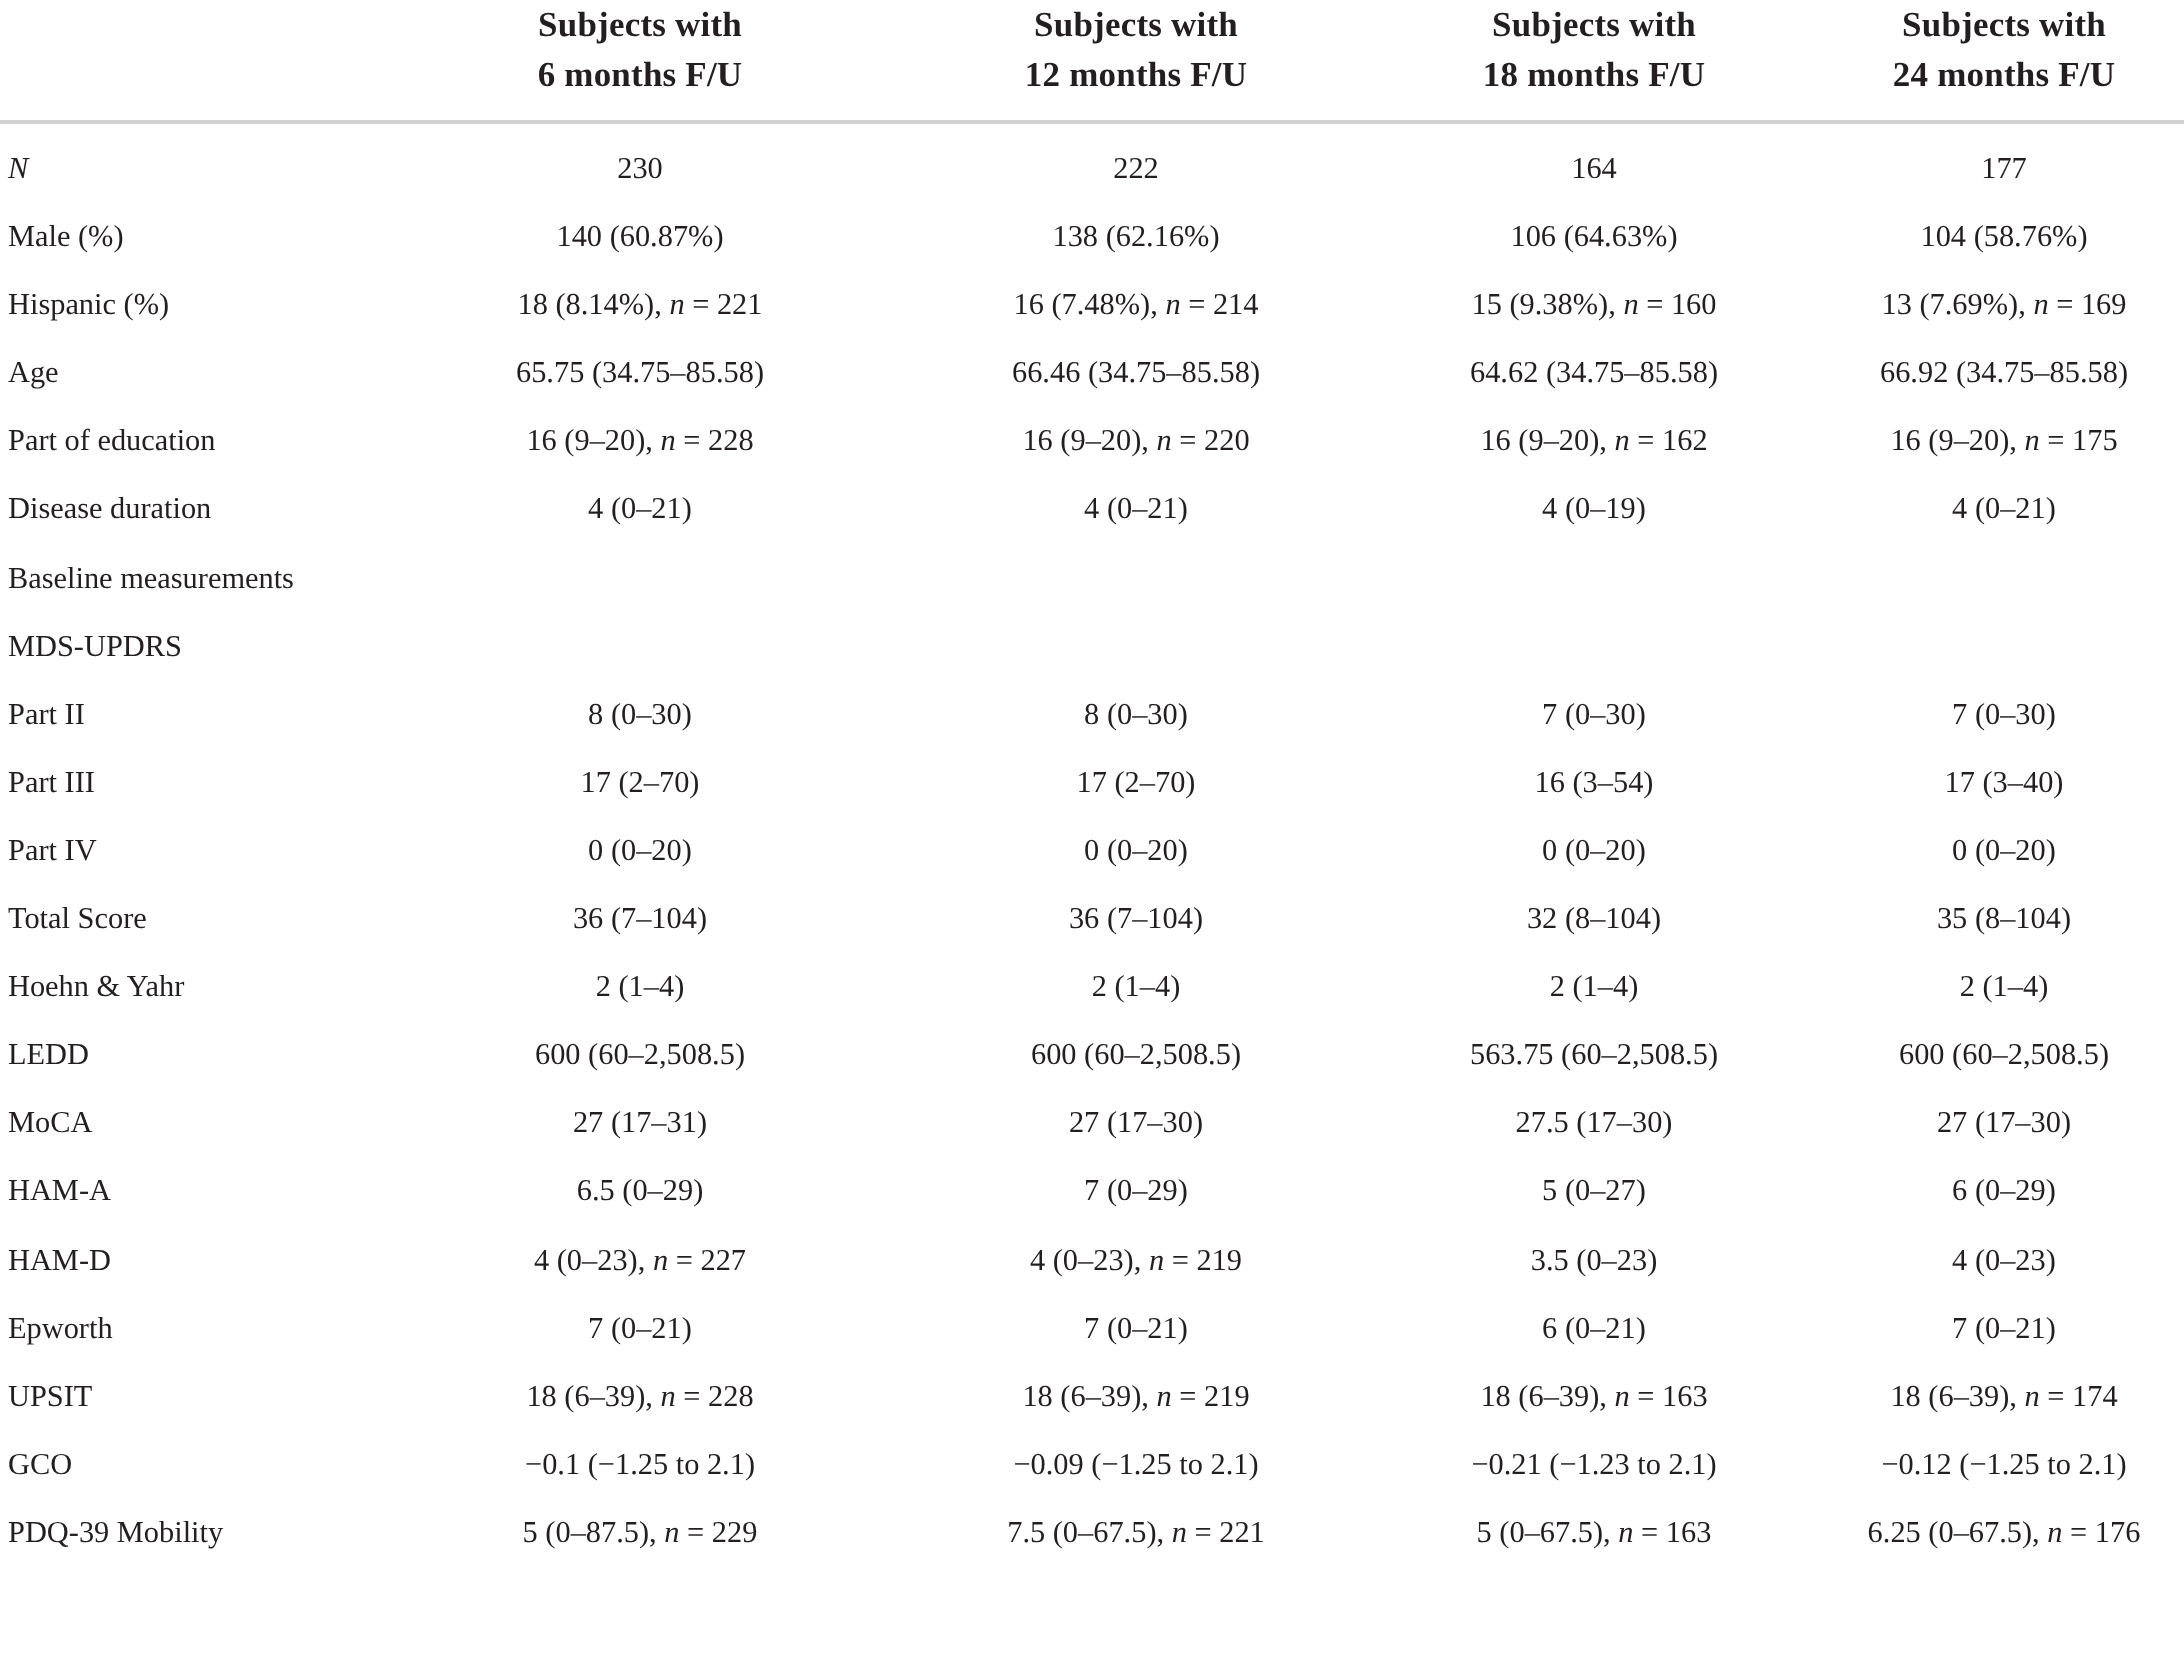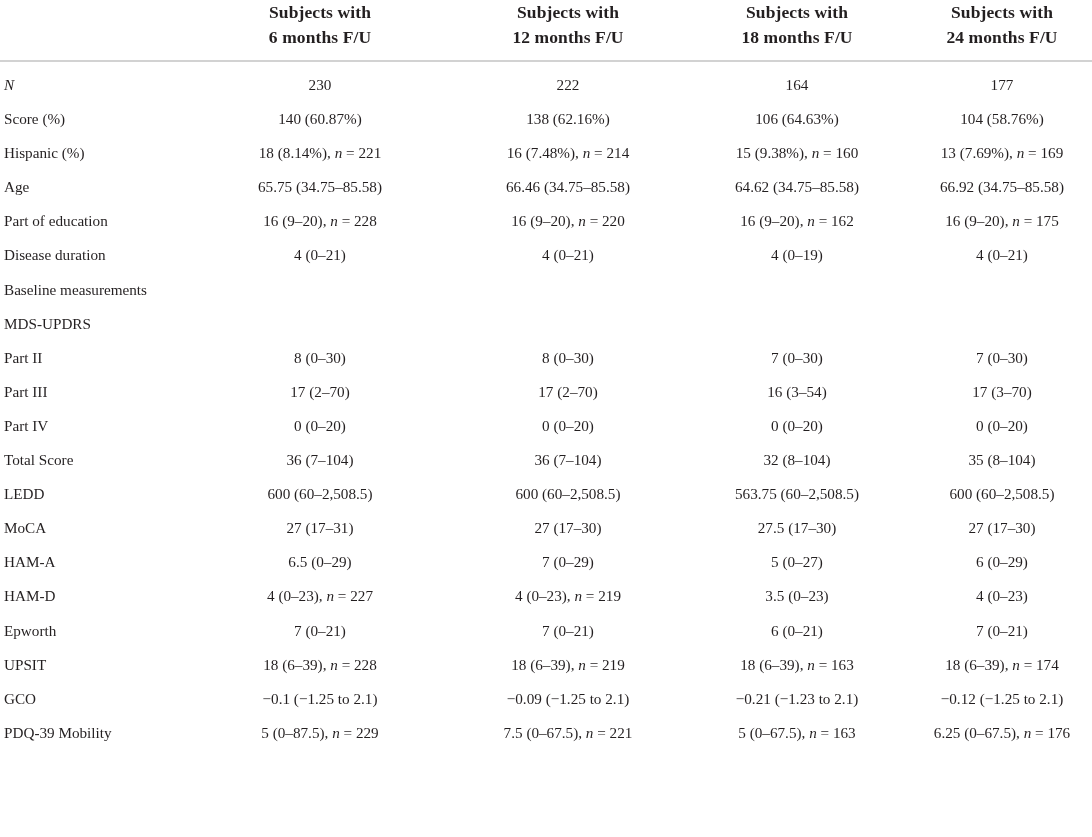--- a/index.html
+++ b/index.html
@@ -115,21 +115,21 @@
     </thead>
     <tbody id="table-body">
         <tr>
           <td class="rlabel ind-0 ital">N</td>
           <td class="val">230</td>
           <td class="val">222</td>
           <td class="val">164</td>
           <td class="val">177</td>
         </tr>
         <tr>
-          <td class="rlabel ind-0">Score (%)</td>
+          <td class="rlabel ind-0">Male (%)</td>
           <td class="val">140 (60.87%)</td>
           <td class="val">138 (62.16%)</td>
           <td class="val">106 (64.63%)</td>
           <td class="val">104 (58.76%)</td>
         </tr>
         <tr>
           <td class="rlabel ind-0">Hispanic (%)</td>
           <td class="val">18 (8.14%), <i>n</i> = 221</td>
           <td class="val">16 (7.48%), <i>n</i> = 214</td>
           <td class="val">15 (9.38%), <i>n</i> = 160</td>
@@ -175,37 +175,44 @@
           <td class="val">8 (0–30)</td>
           <td class="val">8 (0–30)</td>
           <td class="val">7 (0–30)</td>
           <td class="val">7 (0–30)</td>
         </tr>
         <tr>
           <td class="rlabel ind-2">Part III</td>
           <td class="val">17 (2–70)</td>
           <td class="val">17 (2–70)</td>
           <td class="val">16 (3–54)</td>
-          <td class="val">17 (3–70)</td>
+          <td class="val">17 (3–40)</td>
         </tr>
         <tr>
           <td class="rlabel ind-2">Part IV</td>
           <td class="val">0 (0–20)</td>
           <td class="val">0 (0–20)</td>
           <td class="val">0 (0–20)</td>
           <td class="val">0 (0–20)</td>
         </tr>
         <tr>
           <td class="rlabel ind-2">Total Score</td>
           <td class="val">36 (7–104)</td>
           <td class="val">36 (7–104)</td>
           <td class="val">32 (8–104)</td>
           <td class="val">35 (8–104)</td>
         </tr>
         <tr>
+          <td class="rlabel ind-0">Hoehn &amp; Yahr</td>
+          <td class="val">2 (1–4)</td>
+          <td class="val">2 (1–4)</td>
+          <td class="val">2 (1–4)</td>
+          <td class="val">2 (1–4)</td>
+        </tr>
+        <tr>
           <td class="rlabel ind-0">LEDD</td>
           <td class="val">600 (60–2,508.5)</td>
           <td class="val">600 (60–2,508.5)</td>
           <td class="val">563.75 (60–2,508.5)</td>
           <td class="val">600 (60–2,508.5)</td>
         </tr>
         <tr>
           <td class="rlabel ind-0">MoCA</td>
           <td class="val">27 (17–31)</td>
           <td class="val">27 (17–30)</td>

